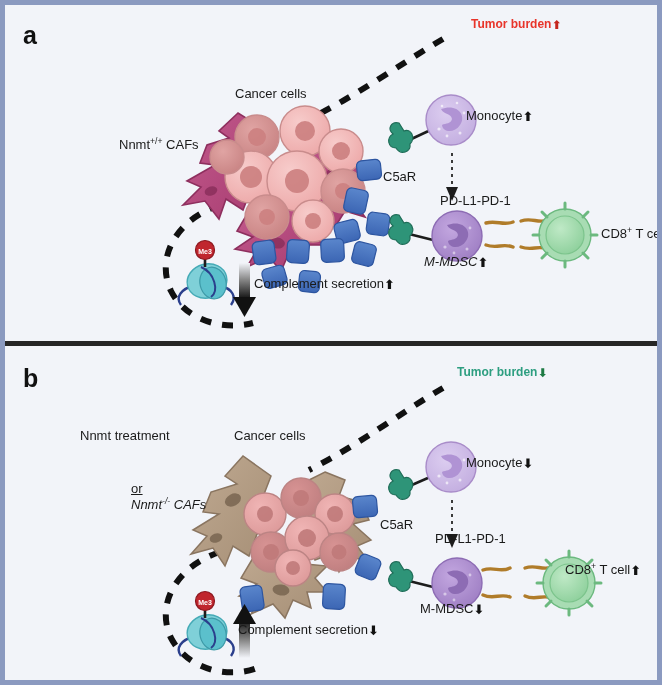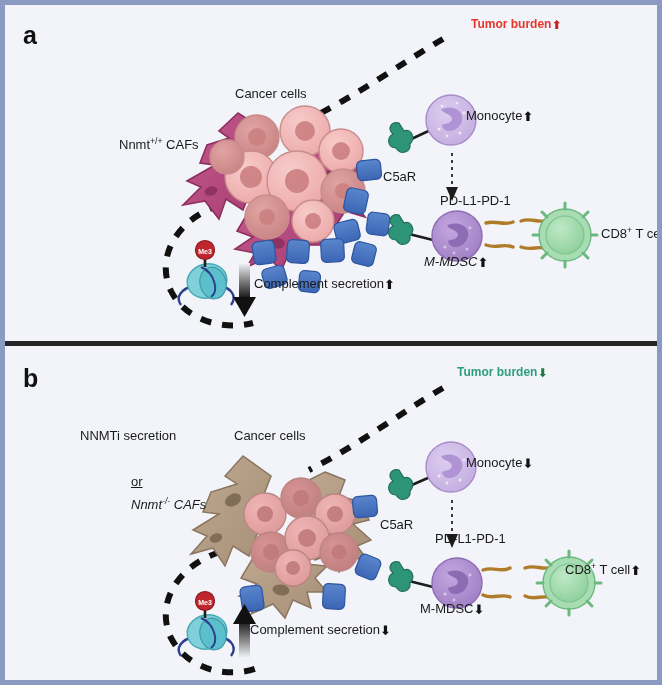--- a/index.html
+++ b/index.html
@@ -450,23 +450,23 @@
           <line x1="546" y1="219" x2="541" y2="214"></line>
         </g>
         <circle cx="564" cy="237" r="19" fill="url(#tcellB)" stroke="#7cc48c" stroke-width="1.2"></circle>
       </g>
     </svg>
 
     <div class="lbl lbl-bold tumor-b" style="left:452px; top:20px;">
       <span>Tumor burden</span><span class="arr arr-grn">⬇</span>
     </div>
 
-    <div class="lbl" style="left:75px; top:83px;">NNMTi secretion</div>
-
-    <div class="lbl" style="left:126px; top:129px;text-decoration:underline;">or</div>
+    <div class="lbl" style="left:75px; top:83px;">Nnmt treatment</div>
+
+    <div class="lbl" style="left:126px; top:136px;text-decoration:underline;">or</div>
 
     <div class="lbl" style="left:229px; top:83px;">Cancer cells</div>
 
     <div class="lbl" style="left:126px; top:152px;font-style:italic;">
       <span>Nnmt</span><sup>-/-</sup><span> CAFs</span>
     </div>
 
     <div class="lbl" style="left:375px; top:172px;">C5aR</div>
 
     <div class="lbl" style="left:461px; top:110px;">
@@ -476,18 +476,18 @@
     <div class="lbl" style="left:430px; top:186px;">PD-L1-PD-1</div>
 
     <div class="lbl" style="left:415px; top:256px;">
       <span>M-MDSC</span><span class="arr arr-blk">⬇</span>
     </div>
 
     <div class="lbl" style="left:560px; top:217px;">
       <span>CD8</span><sup>+</sup><span> T cell</span><span class="arr arr-blk">⬆</span>
     </div>
 
-    <div class="lbl" style="left:245px; top:277px;">
+    <div class="lbl" style="left:233px; top:277px;">
       <span>Complement secretion</span><span class="arr arr-blk">⬇</span>
     </div>
   </div>
 
 </div>
 
 </body></html>

